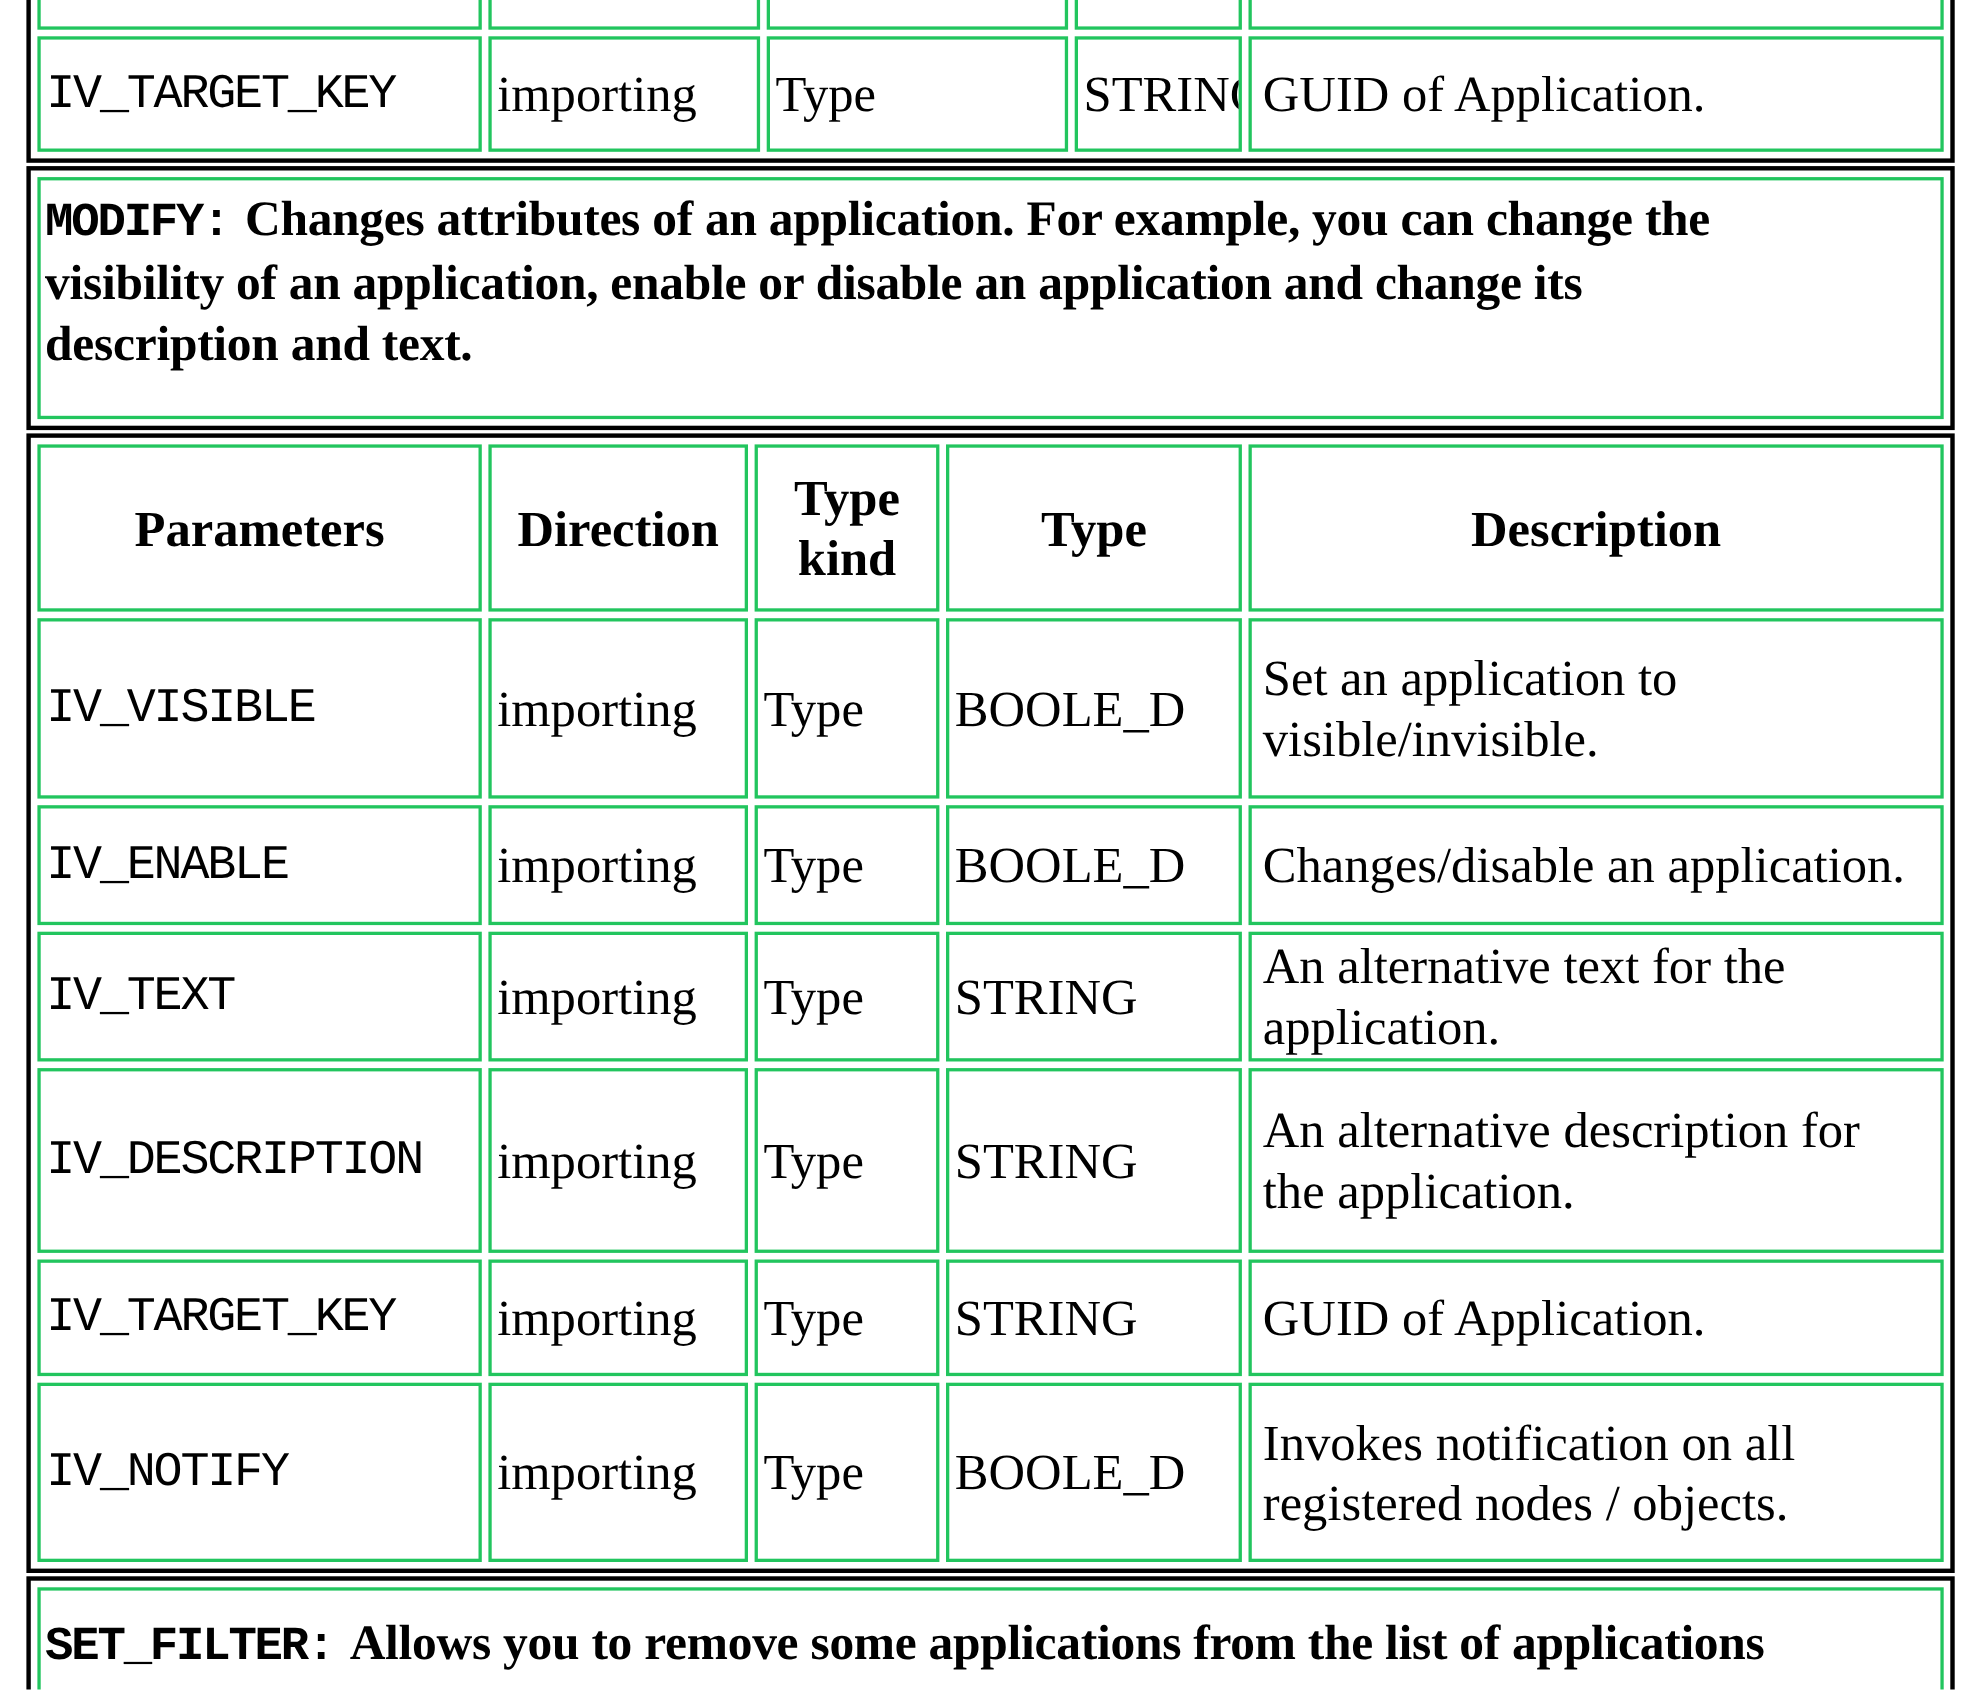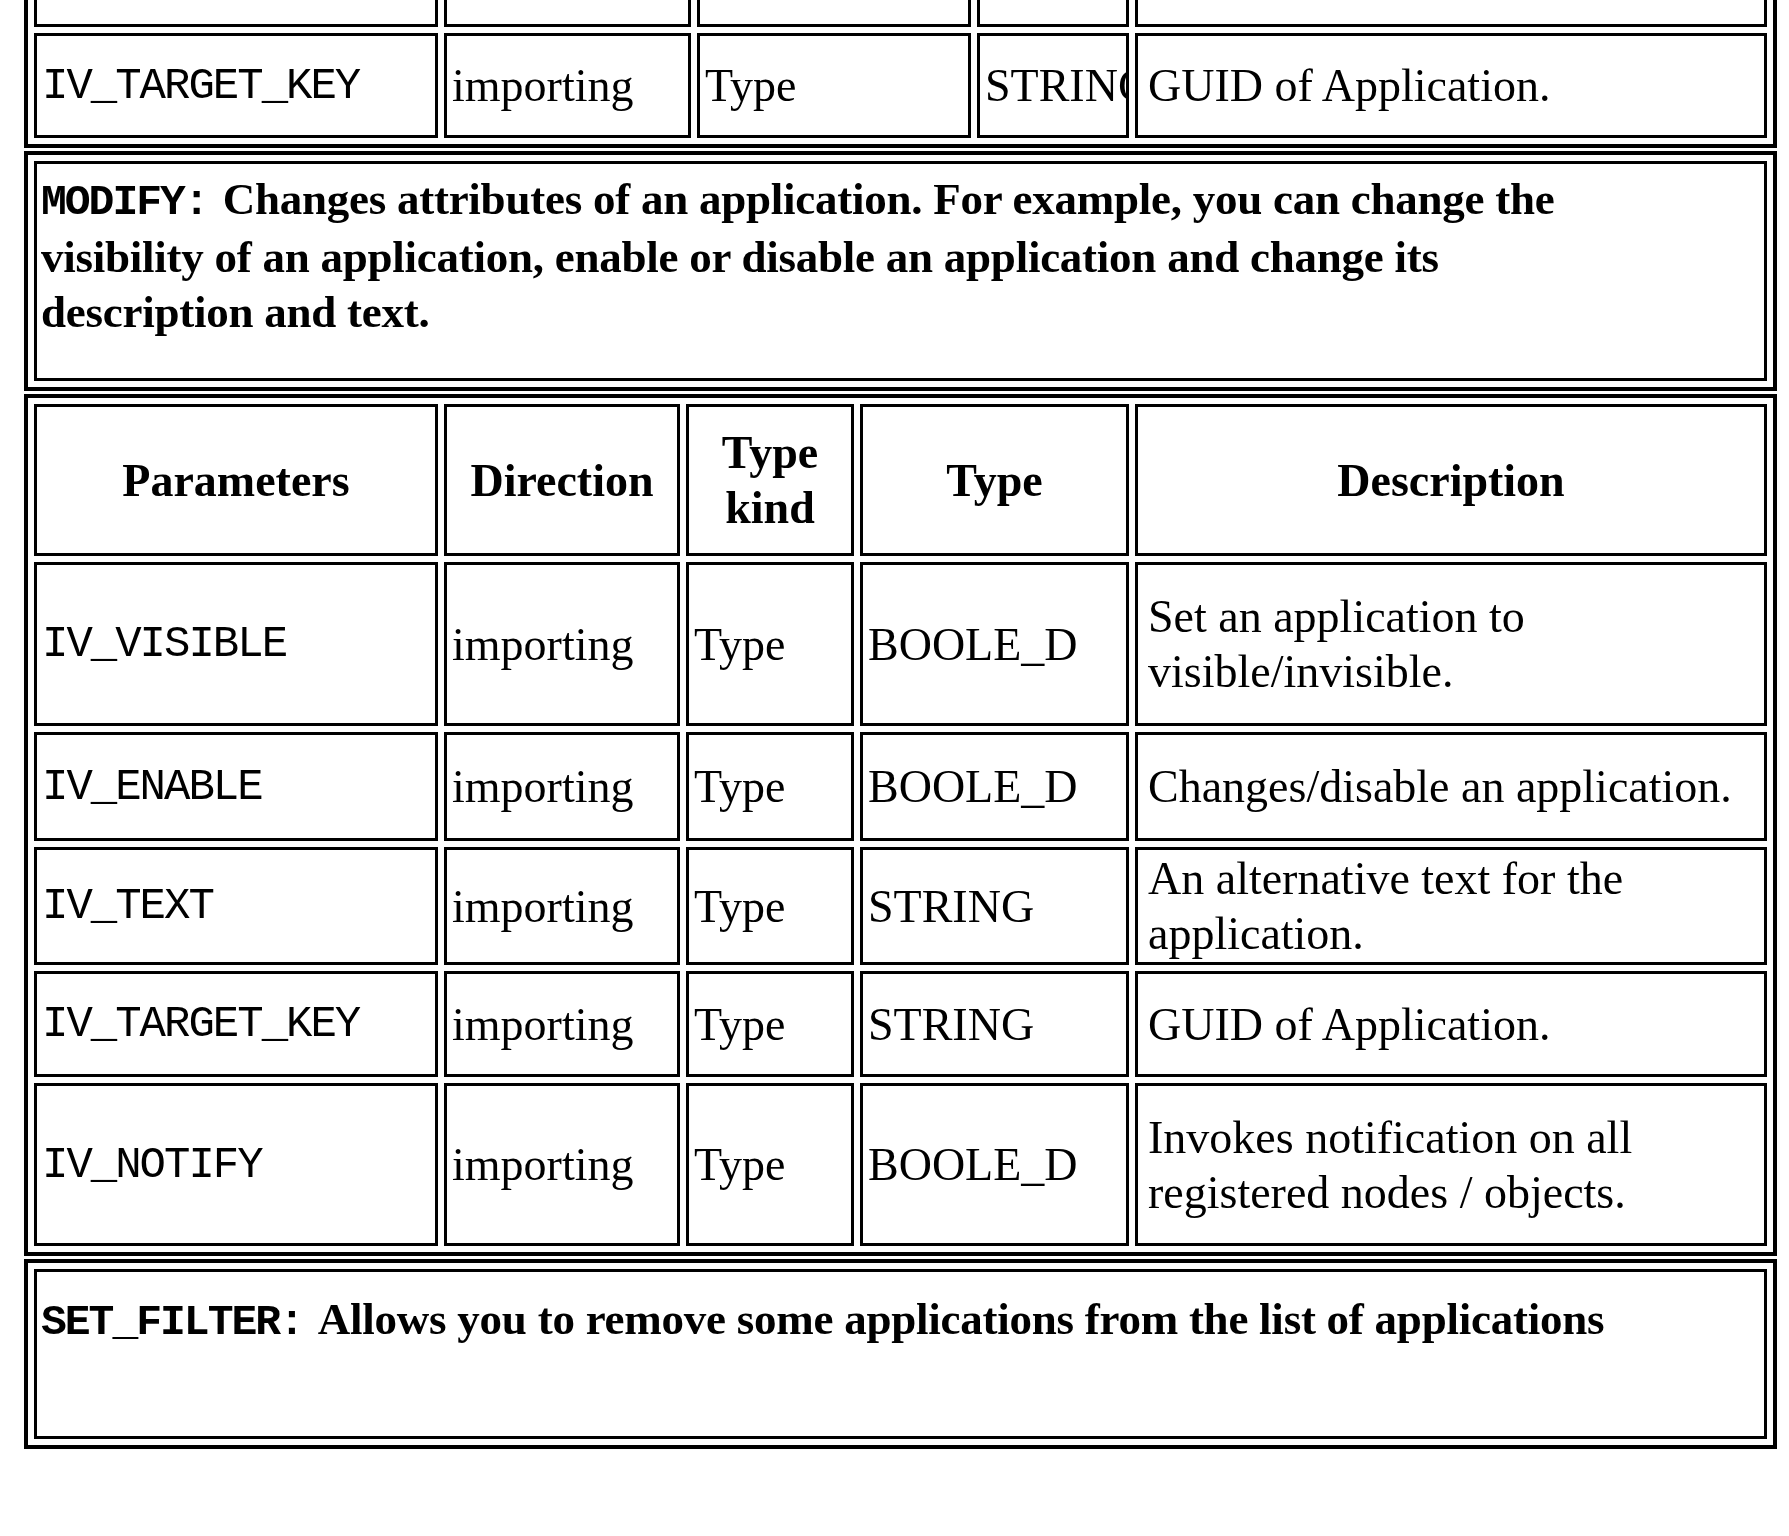--- a/index.html
+++ b/index.html
@@ -19,21 +19,21 @@
   table.tbl {
     border-collapse: separate;
     border-spacing: 6px;
     border: 4px solid #000000;
     width: 1753px;
     table-layout: fixed;
     margin: 0 0 3px 0;
     background: #ffffff;
   }
   td, th {
-    border: 3px solid #000000;
+    border: 3px solid #22c55e;
     padding: 0 5px;
     vertical-align: middle;
     overflow: hidden;
     box-sizing: border-box;
   }
   .mono {
     font-family: "Liberation Mono", "DejaVu Sans Mono", monospace;
     font-size: 44px;
     letter-spacing: -2px;
     white-space: nowrap;
@@ -154,20 +154,28 @@
       <td class="desc">Changes/disable an application.</td>
     </tr>
     <tr style="height:118px">
       <td class="mono">IV_TEXT</td>
       <td class="ser">importing</td>
       <td class="ser">Type</td>
       <td class="ser">STRING</td>
       <td class="desc">An alternative text for the
 application.</td>
     </tr>
+    <tr style="height:168px">
+      <td class="mono">IV_DESCRIPTION</td>
+      <td class="ser">importing</td>
+      <td class="ser">Type</td>
+      <td class="ser">STRING</td>
+      <td class="desc">An alternative description for
+the application.</td>
+    </tr>
     <tr style="height:106px">
       <td class="mono">IV_TARGET_KEY</td>
       <td class="ser">importing</td>
       <td class="ser">Type</td>
       <td class="ser">STRING</td>
       <td class="desc">GUID of Application.</td>
     </tr>
     <tr style="height:163px">
       <td class="mono">IV_NOTIFY</td>
       <td class="ser">importing</td>

